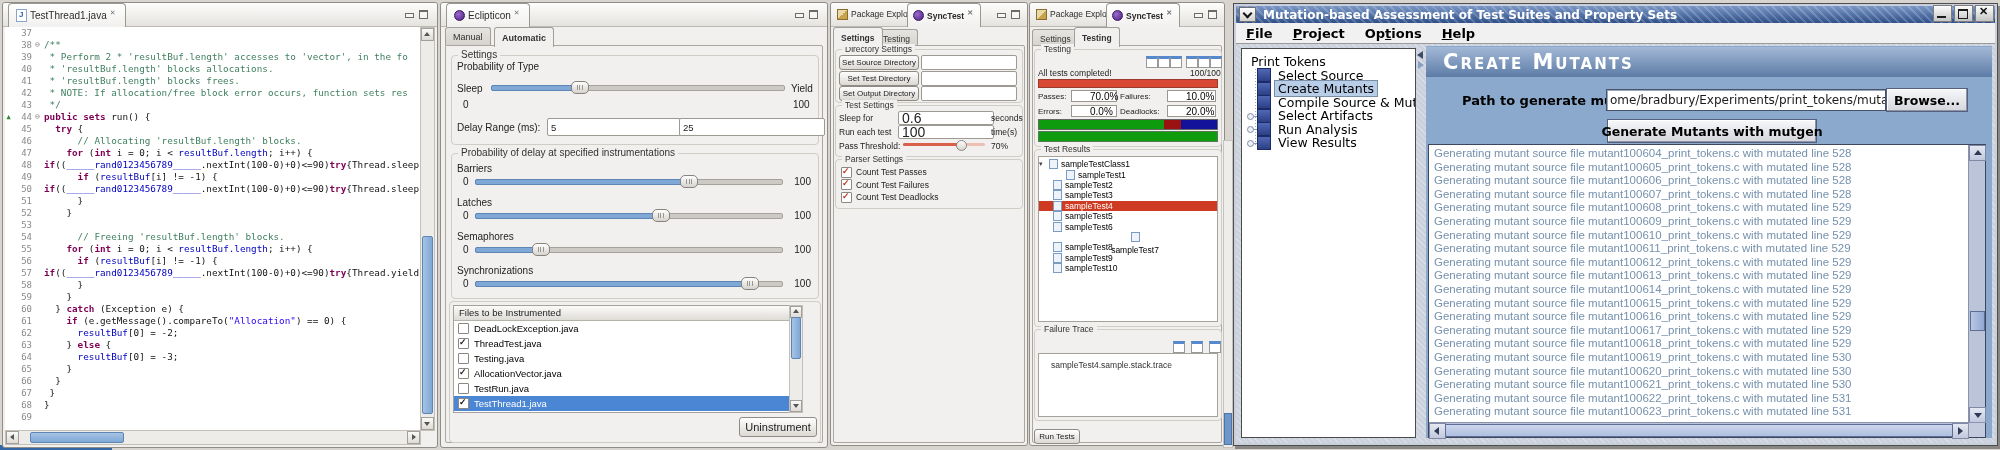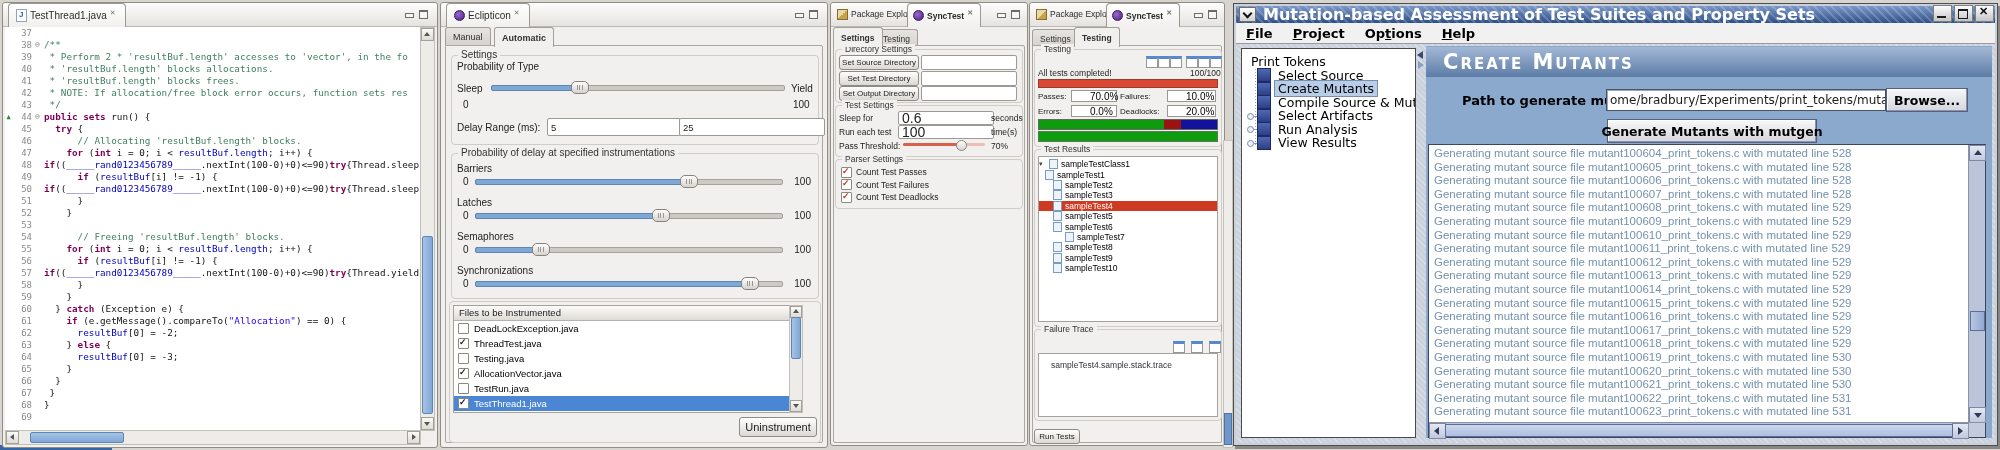--- a/index.html
+++ b/index.html
@@ -99,21 +99,21 @@
   .stbox{background:#fff;border:1px solid #9a978f;font-size:10px;height:10px;display:flex;align-items:center;padding-left:18px}
 
   
   .drow{position:relative;height:15.5px}
   .drow .ebtn{left:0;top:0;width:78px;height:13px;font-size:8px}
   .drow .ein{left:82px;right:0;top:0;height:13px}
   .prow{display:flex;align-items:center;gap:4px;height:12.5px;font-size:8.5px;color:#222}
 
   
   .jwin{position:absolute;left:1233px;top:3px;width:763px;height:441px;background:#c9d0dc;border:1px solid #4e4e4e;box-shadow:2px 3px 0 rgba(40,40,40,.45)}
-  .jtitle{position:absolute;left:2px;top:2px;right:2px;height:17px;background:repeating-linear-gradient(45deg,rgba(255,255,255,.18) 0 2px,rgba(255,255,255,0) 2px 6px),linear-gradient(#7a97c6,#2e4f88);display:flex;align-items:center;color:#fff;font-weight:bold;font-size:16px;font-family:"DejaVu Sans",sans-serif;padding-left:3px;gap:7px}
+  .jtitle{position:absolute;left:2px;top:2px;right:2px;height:17px;background:repeating-linear-gradient(45deg,rgba(255,255,255,.18) 0 2px,rgba(255,255,255,0) 2px 6px),linear-gradient(#7a97c6,#2e4f88);display:flex;align-items:center;color:#fff;font-weight:bold;font-size:12px;font-family:"DejaVu Sans",sans-serif;padding-left:3px;gap:7px}
   .jchev{width:15px;height:13px;background:linear-gradient(#ffffff,#d0d0d0);border:1px solid #6f6f6f;position:relative;flex:none}
   .jchev::after{content:"";position:absolute;left:4px;top:2px;width:5px;height:5px;border-right:2px solid #111;border-bottom:2px solid #111;transform:rotate(45deg)}
   .jctls{position:absolute;right:3px;top:1px;display:flex;gap:2px}
   .jctl{width:17px;height:15px;background:linear-gradient(#fdfdfd,#c4c4c4);border:1px solid #7d7d7d;position:relative}
   .jc-min::after{content:"";position:absolute;left:3px;bottom:3px;width:9px;height:2px;background:#1c1c1c}
   .jc-max::after{content:"";position:absolute;left:3px;top:3px;width:8px;height:7px;border:1px solid #1c1c1c;border-top-width:2px}
   .jc-close::after{content:"\2715";position:absolute;left:3px;top:-1px;font-weight:bold;font-size:11px;color:#111}
   .jmenu{position:absolute;left:2px;right:2px;top:19px;height:20px;background:#f1f1f1;border-bottom:1px solid #9a9a9a;display:flex;align-items:center;font-family:"DejaVu Sans",sans-serif;font-size:13px;font-weight:bold;color:#000}
   .jmi{padding:0 10px}
   .jbody{position:absolute;left:2px;right:2px;top:40px;bottom:2px;background:#cbd2de;background-image:repeating-linear-gradient(45deg,rgba(255,255,255,.28) 0 1px,transparent 1px 4px)}
@@ -486,21 +486,21 @@
     <div class="egroup" style="left:4px;top:146px;width:186px;height:176px">
       <span class="eleg small">Test Results</span>
     </div>
     <div class="elist" style="left:8px;top:153px;width:178px;height:162px;padding-top:2px">
       <div id="results-rows">
           <div class="rrow">
             <span class="rcaret">▾</span>
             <span class="ric"></span>
             <span>sampleTestClass1</span>
           </div>
-          <div class="rrow" style="padding-left: 6px;">
+          <div class="rrow" style="padding-left: 27px;">
             <span class="ric"></span>
             <span>sampleTest1</span>
           </div>
           <div class="rrow" style="padding-left: 14px;">
             <span class="ric"></span>
             <span>sampleTest2</span>
           </div>
           <div class="rrow" style="padding-left: 14px;">
             <span class="ric"></span>
             <span>sampleTest3</span>
@@ -510,21 +510,21 @@
             <span>sampleTest4</span>
           </div>
           <div class="rrow" style="padding-left: 14px;">
             <span class="ric"></span>
             <span>sampleTest5</span>
           </div>
           <div class="rrow" style="padding-left: 14px;">
             <span class="ric"></span>
             <span>sampleTest6</span>
           </div>
-          <div class="rrow" style="padding-left: 26px;">
+          <div class="rrow" style="padding-left: 14px; flex-direction: column;">
             <span class="ric"></span>
             <span>sampleTest7</span>
           </div>
           <div class="rrow" style="padding-left: 14px;">
             <span class="ric"></span>
             <span>sampleTest8</span>
           </div>
           <div class="rrow" style="padding-left: 14px;">
             <span class="ric"></span>
             <span>sampleTest9</span>

